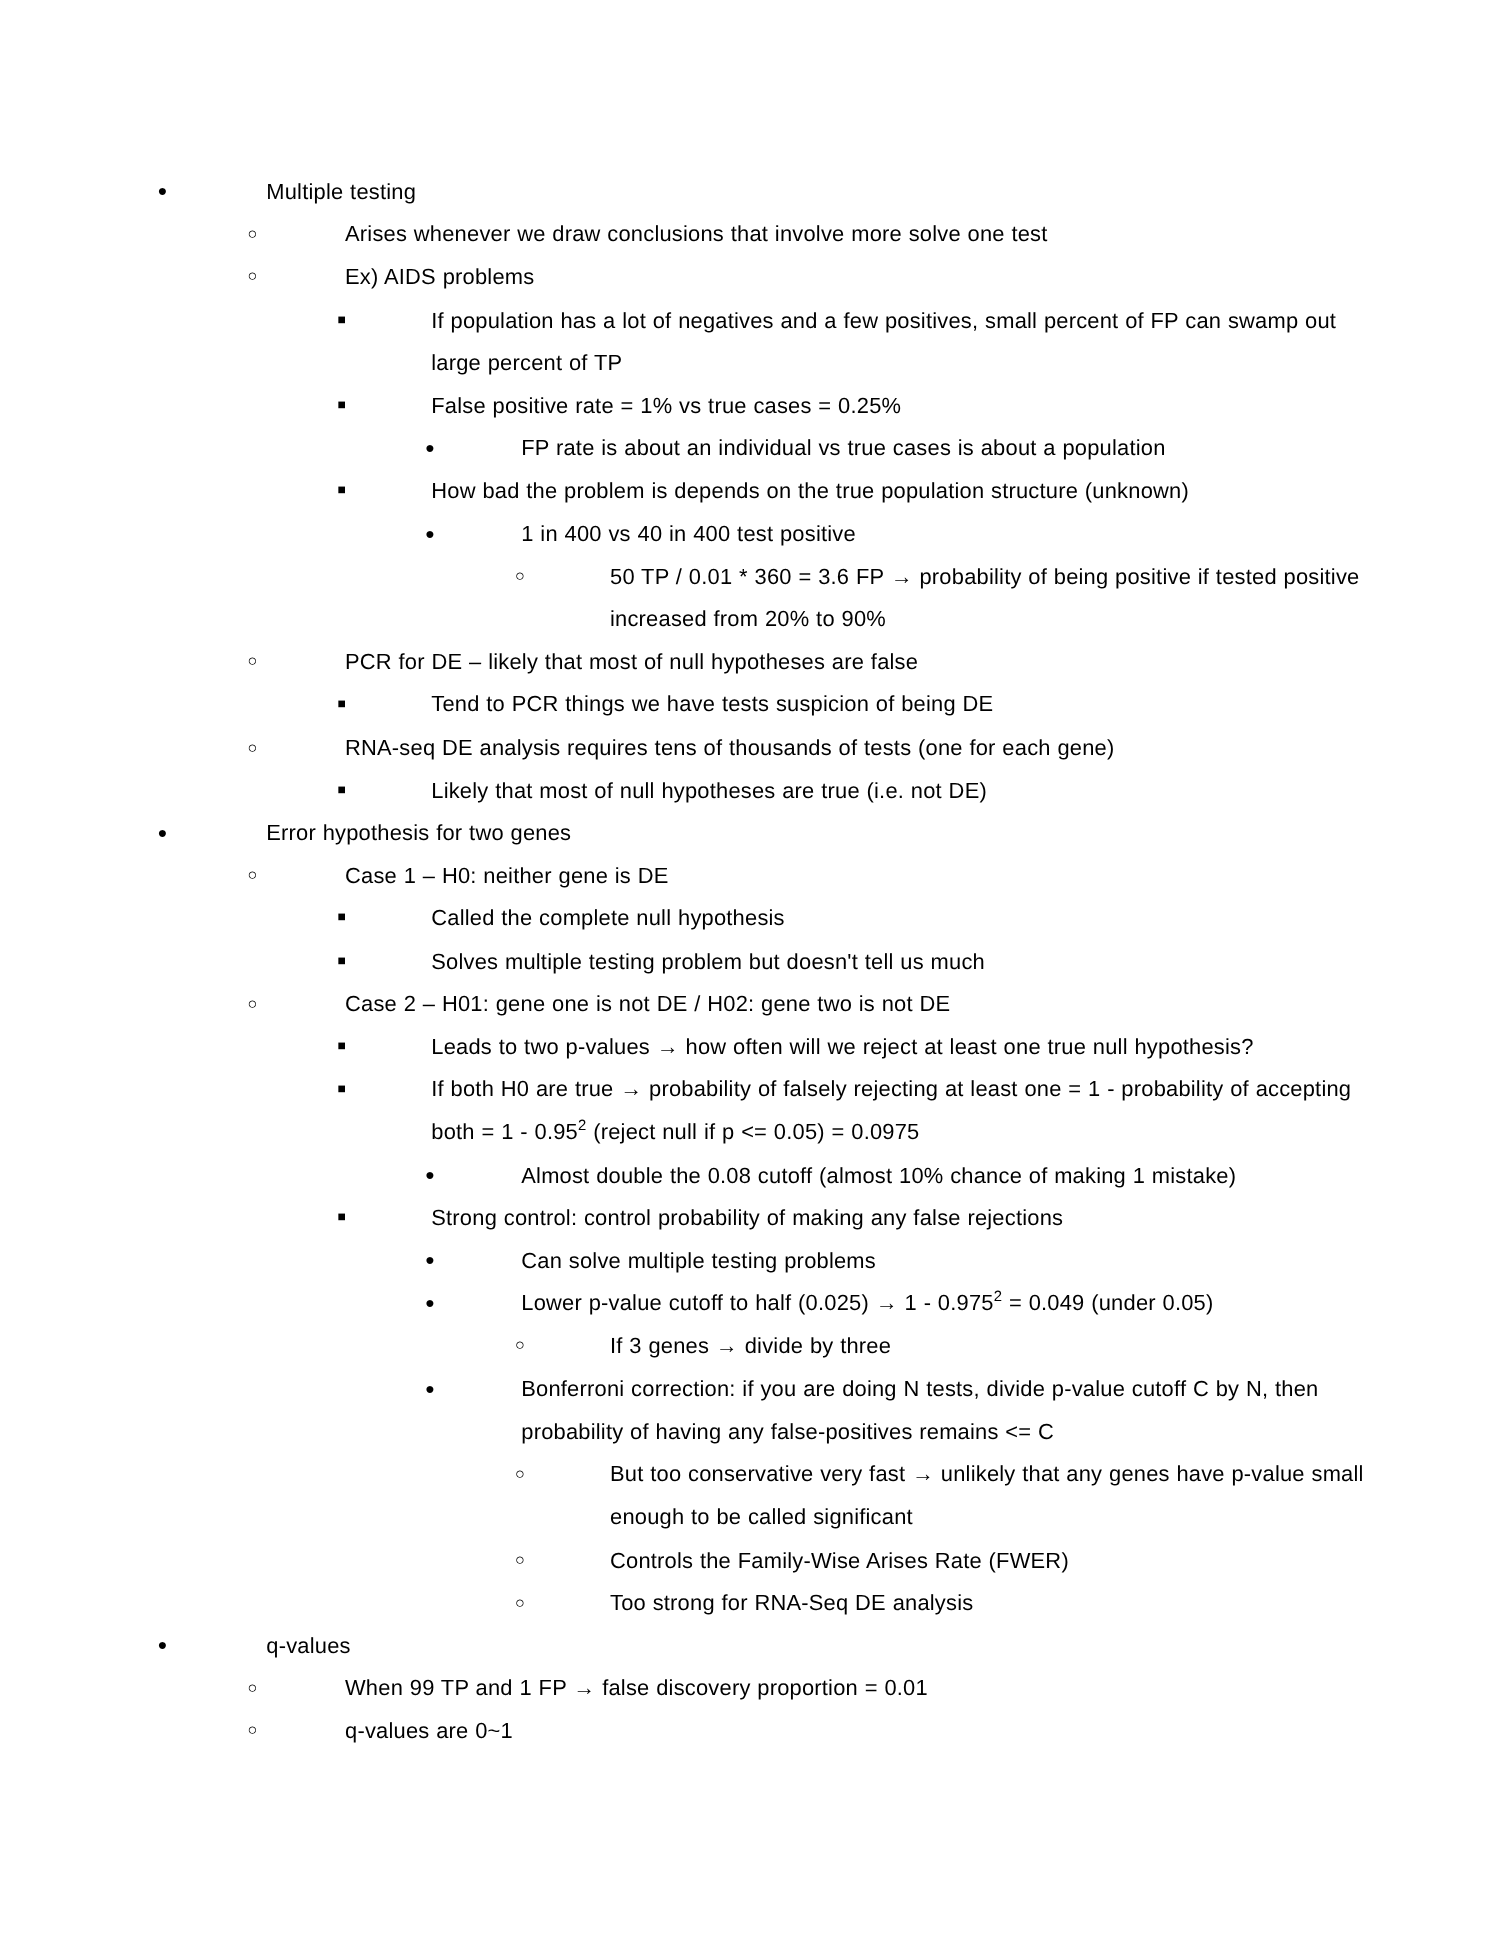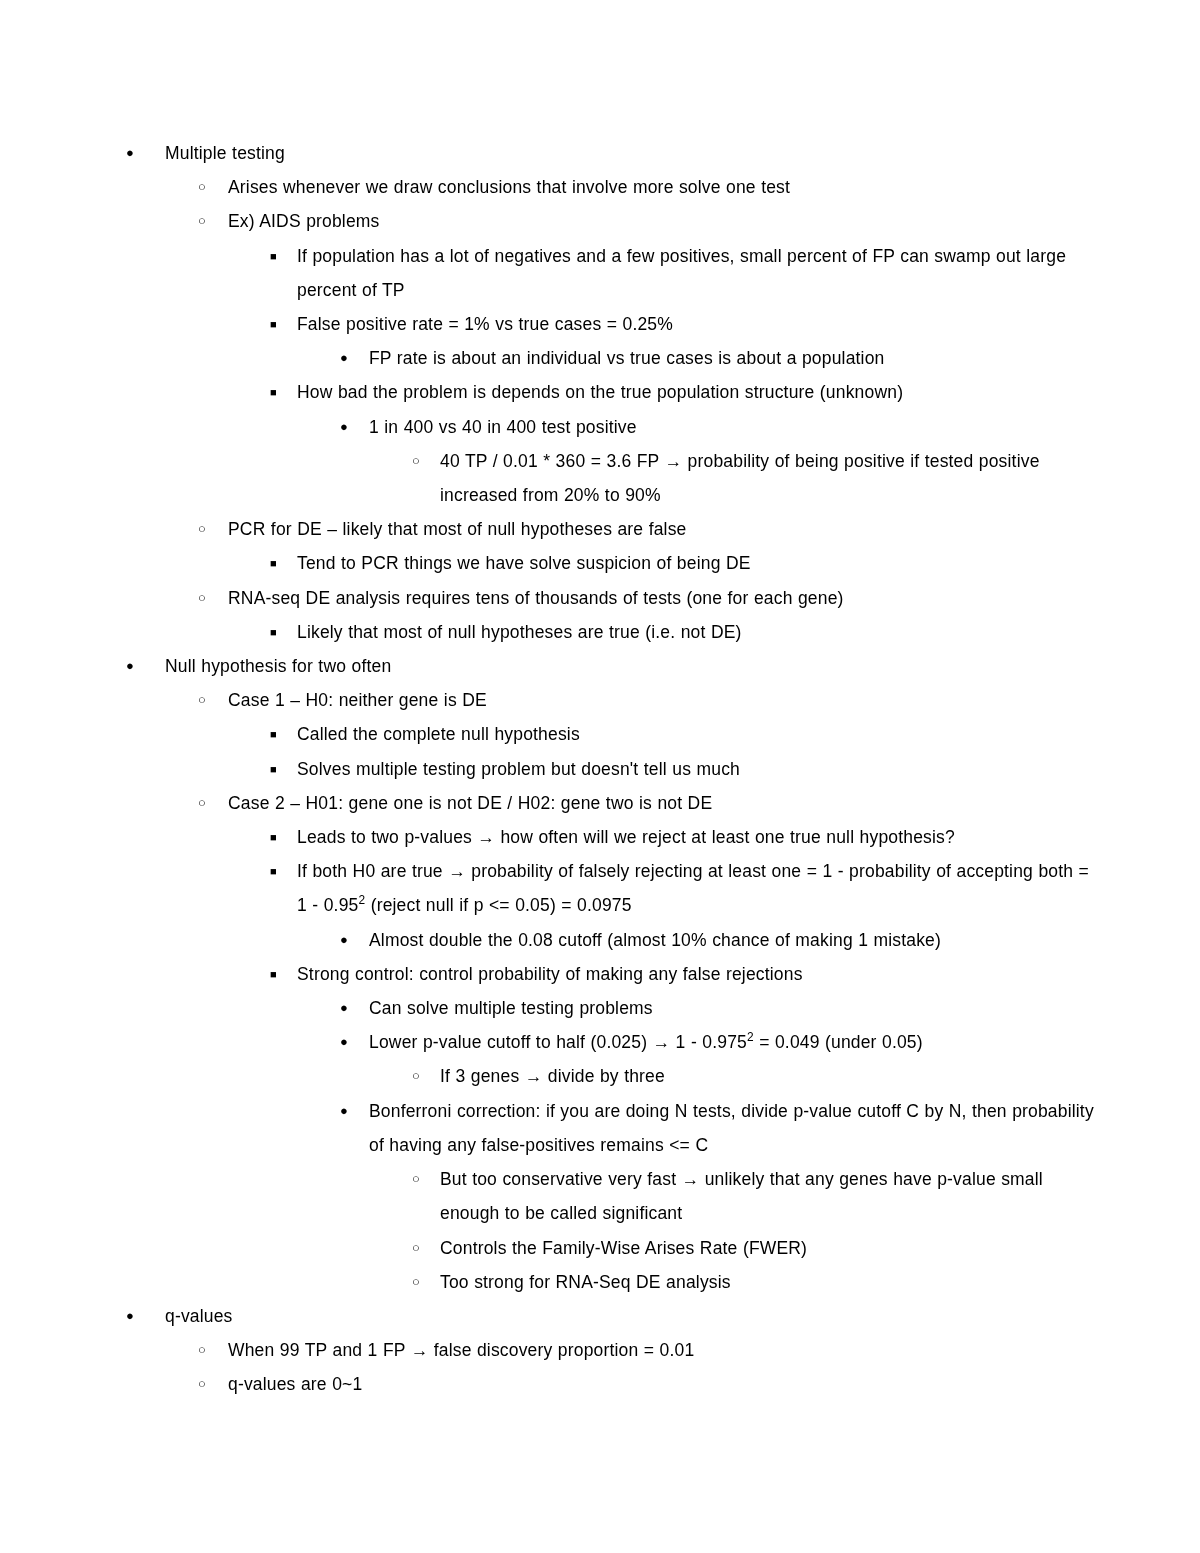--- a/index.html
+++ b/index.html
@@ -67,21 +67,21 @@
   .lvl4 { margin-left: 222px; padding-left: 29px; }
   .lvl5 { margin-left: 294px; padding-left: 28px; }
 
   .lvl1 > .marker { left: 0; }
   .lvl2 > .marker { left: 0; }
   .lvl3 > .marker { left: 0; }
   .lvl4 > .marker { left: 0; }
   .lvl5 > .marker { left: 0; }
 
   
-  .body { text-indent: 0; }
+  .body { text-indent: 0; margin-left: 48px; }
 
   sup {
     font-size: 0.68em;
     vertical-align: super;
     line-height: 0;
   }
 </style>
 </head>
 <body>
 
@@ -114,41 +114,41 @@
       <div class="item lvl3">
         <span class="marker square">■</span>
         <span class="body">How bad the problem is depends on the true population structure (unknown)</span>
       </div>
       <div class="item lvl4">
         <span class="marker disc">●</span>
         <span class="body">1 in 400 vs 40 in 400 test positive</span>
       </div>
       <div class="item lvl5">
         <span class="marker circle">○</span>
-        <span class="body">40 TP / 0.01 * 360 = 3.6 FP → probability of being positive if tested positive increased from 20% to 90%</span>
+        <span class="body">50 TP / 0.01 * 360 = 3.6 FP → probability of being positive if tested positive increased from 20% to 90%</span>
       </div>
       <div class="item lvl2">
         <span class="marker circle">○</span>
         <span class="body">PCR for DE – likely that most of null hypotheses are false</span>
       </div>
       <div class="item lvl3">
         <span class="marker square">■</span>
-        <span class="body">Tend to PCR things we have solve suspicion of being DE</span>
+        <span class="body">Tend to PCR things we have tests suspicion of being DE</span>
       </div>
       <div class="item lvl2">
         <span class="marker circle">○</span>
         <span class="body">RNA-seq DE analysis requires tens of thousands of tests (one for each gene)</span>
       </div>
       <div class="item lvl3">
         <span class="marker square">■</span>
         <span class="body">Likely that most of null hypotheses are true (i.e. not DE)</span>
       </div>
       <div class="item lvl1">
         <span class="marker disc">●</span>
-        <span class="body">Null hypothesis for two often</span>
+        <span class="body">Error hypothesis for two genes</span>
       </div>
       <div class="item lvl2">
         <span class="marker circle">○</span>
         <span class="body">Case 1 – H0: neither gene is DE</span>
       </div>
       <div class="item lvl3">
         <span class="marker square">■</span>
         <span class="body">Called the complete null hypothesis</span>
       </div>
       <div class="item lvl3">

